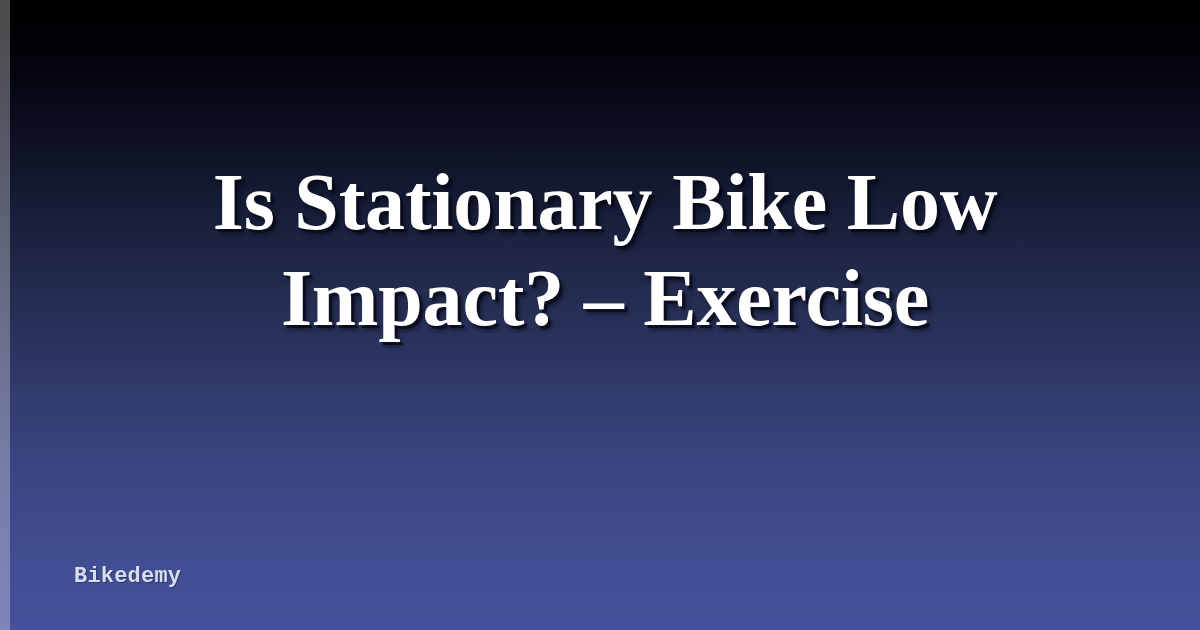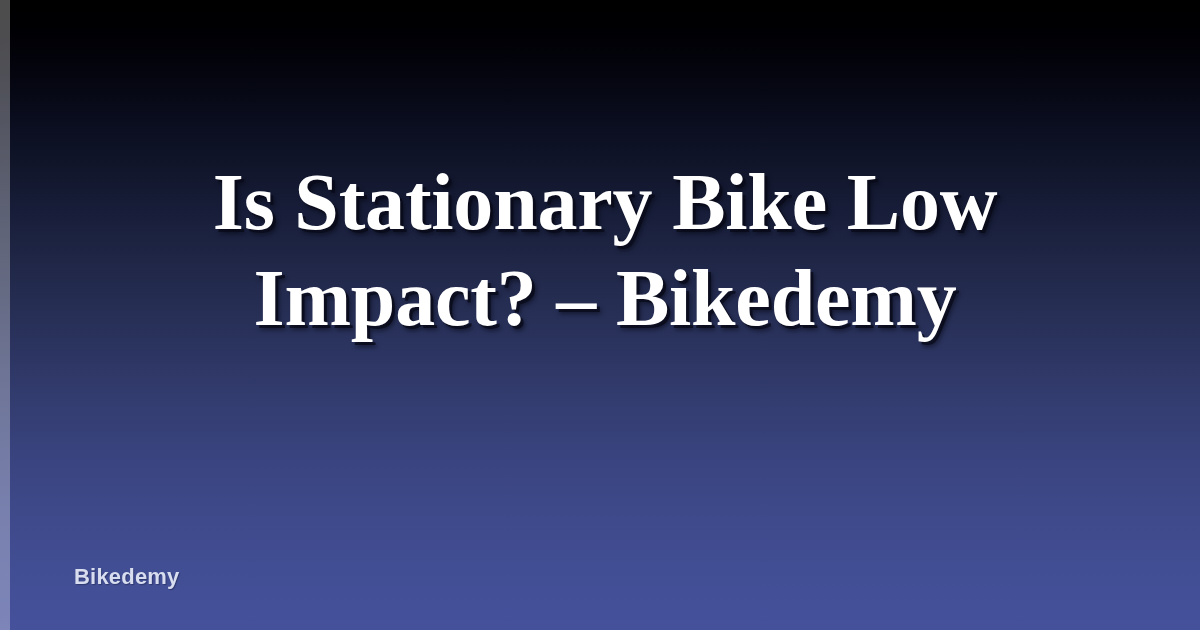--- a/index.html
+++ b/index.html
@@ -86,37 +86,37 @@
       3px 3px 0px rgba(8, 10, 24, 0.75),
       4px 5px 4px rgba(5, 7, 18, 0.55);
   }
 
   
   #brand {
     position: absolute;
     left: 74px;
     top: 563px;
     color: #d8def0;
-    font-family: Liberation Sans, sans-serif;
+    font-family: Liberation Mono, monospace;
     font-weight: bold;
     font-size: 22px;
     line-height: 28px;
     letter-spacing: 0.2px;
     text-shadow: 1px 1px 1px rgba(10, 14, 40, 0.35);
   }
 </style>
 </head>
 <body>
 
 <div id="og-card">
 
   <div id="bg-gradient"></div>
 
   <div id="left-edge-strip"></div>
 
   <div id="title-block">
     <span class="title-line">Is Stationary Bike Low</span>
-    <span class="title-line">Impact? – Bikedemy</span>
+    <span class="title-line">Impact? – Exercise</span>
   </div>
 
   <div id="brand">Bikedemy</div>
 
 </div>
 
 </body></html>

